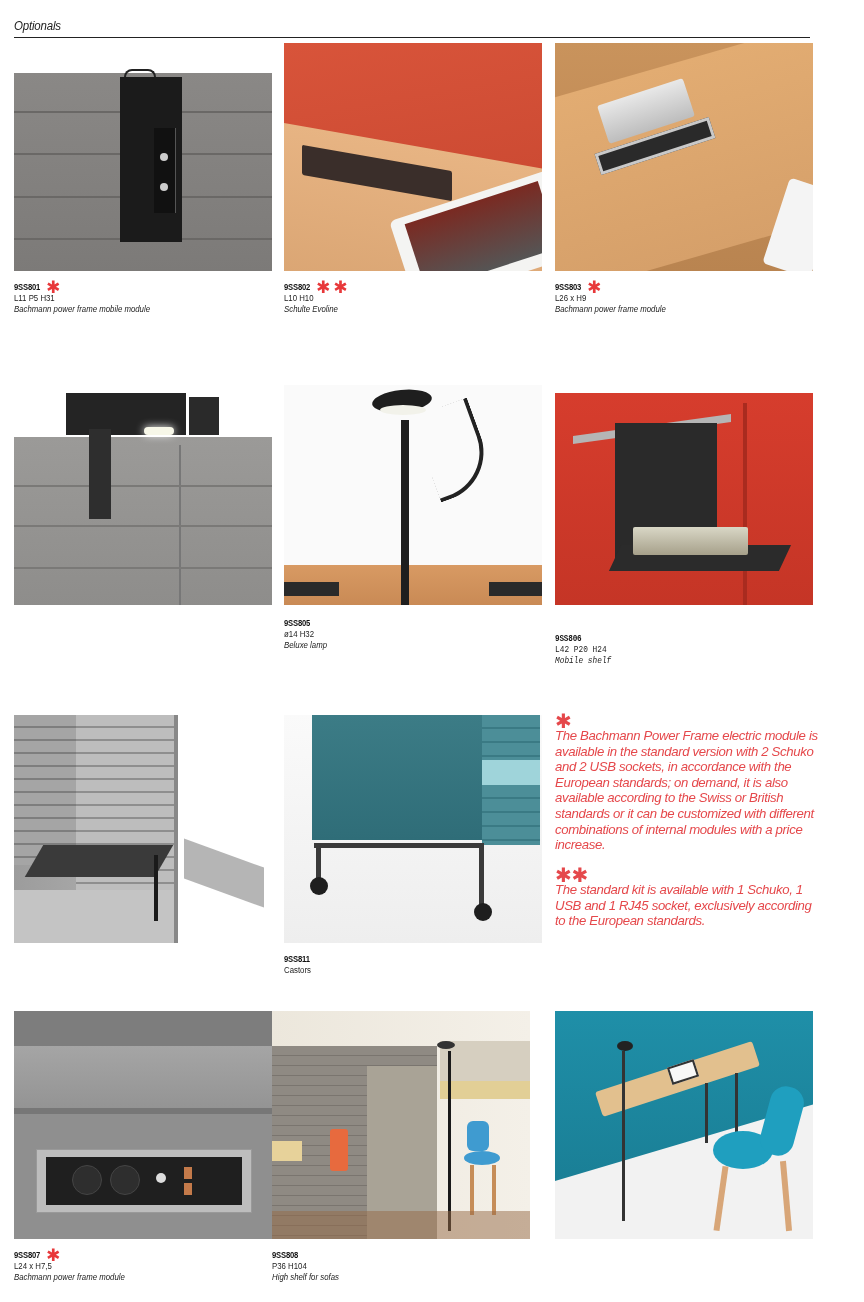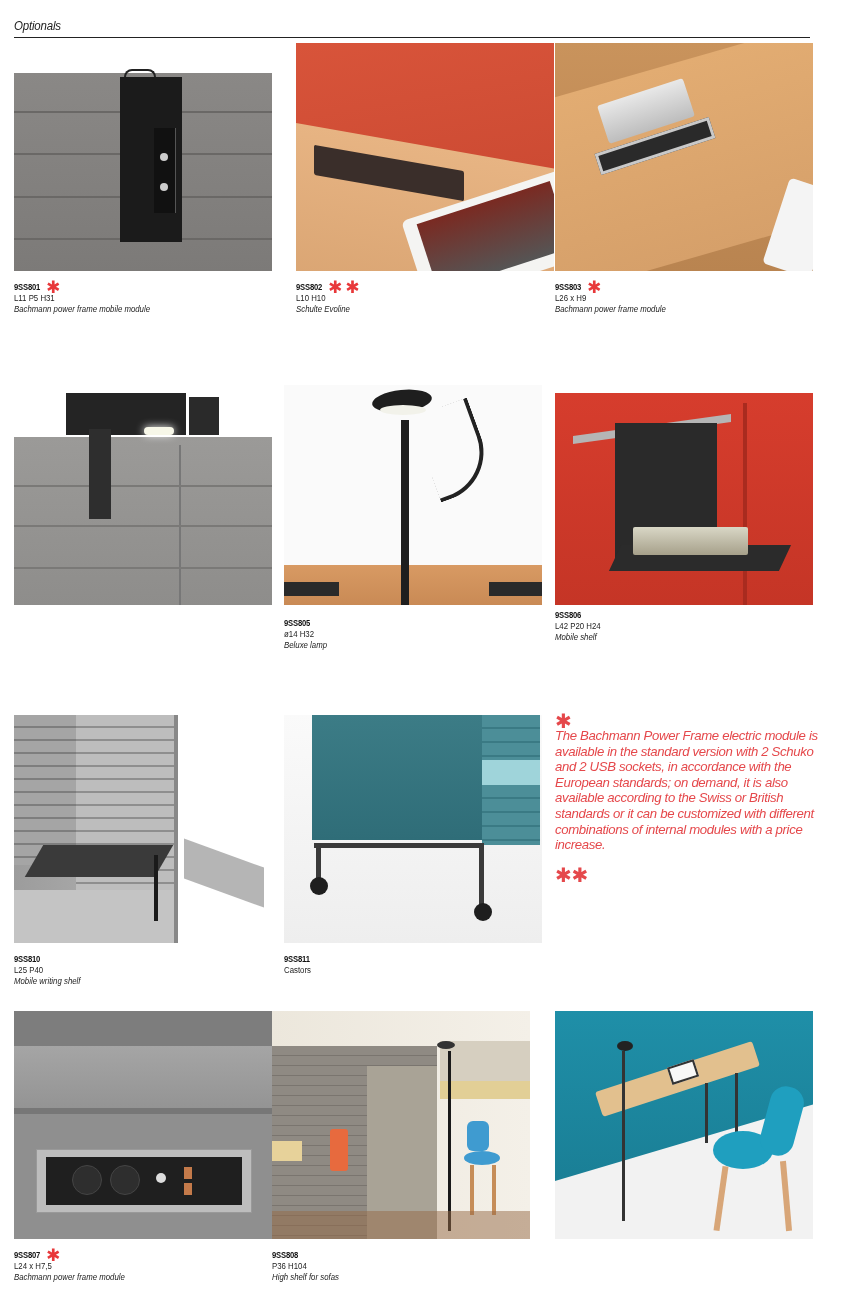--- a/index.html
+++ b/index.html
@@ -47,21 +47,21 @@
   <div class="caption">
     <div class="code-row">
         <span class="code">9SS801</span>
         <span class="star">✱</span>
       </div>
     <span class="dims">L11 P5 H31</span>
     <span class="desc">Bachmann power frame mobile module</span>
   </div>
 </div>
 
-<div class="card" style="left:296px; top:43px;">
+<div class="card" style="left:284px; top:43px;">
   <div class="photo" style="background:linear-gradient(170deg,#d8543a,#c6452f);">
     <div class="abs" style="left:0; top:80px; width:280px; height:170px; background:linear-gradient(#e7b483,#d9a472); transform:skewY(10deg); transform-origin:left;"></div>
     <div class="abs" style="left:18px; top:115px; width:150px; height:30px; background:#3a2e2a; transform:skewY(10deg); border-radius:2px;"></div>
     <div class="abs" style="left:115px; top:150px; width:170px; height:90px; background:#f4f4f2; transform:rotate(-18deg); border-radius:6px;"></div>
     <div class="abs" style="left:128px; top:158px; width:140px; height:70px; background:linear-gradient(#7a2a22,#555); transform:rotate(-18deg);"></div>
   </div>
   <div class="caption">
     <div class="code-row">
         <span class="code">9SS802</span>
         <span class="star">✱</span>
@@ -124,47 +124,40 @@
 
 <div class="card" style="left:555px; top:385px;">
   <div class="photo" style="background:#fff; height:220px;">
     <div class="abs" style="left:0; top:8px; width:258px; height:212px; background:linear-gradient(#d63d2d,#c53526);"></div>
     <div class="abs" style="left:188px; top:18px; width:4px; height:202px; background:#a92b1f;"></div>
     <div class="abs" style="left:18px; top:40px; width:158px; height:8px; background:#b5b5b5; transform:skewY(-8deg);"></div>
     <div class="abs" style="left:60px; top:38px; width:102px; height:145px; background:#2a2a2a;"></div>
     <div class="abs" style="left:60px; top:160px; width:170px; height:26px; background:#2b2b2b; transform:skewX(-25deg);"></div>
     <div class="abs" style="left:78px; top:142px; width:115px; height:28px; background:linear-gradient(#d9d7c6,#a6a08a); border-radius:2px;"></div>
   </div>
-  <div class="caption" style="margin-top:4px;">
+  <div class="caption" style="margin-top:28px;font-family:Liberation Mono, monospace;">
     <div class="code-row">
         <span class="code">9SS806</span>
       </div>
     <span class="dims">L42 P20 H24</span>
     <span class="desc">Mobile shelf</span>
   </div>
 </div>
 
 <div class="card" style="left:14px; top:715px;">
   <div class="photo" style="background:#fff; height:228px;">
     <div class="abs" style="left:0; top:0; width:160px; height:228px; background:linear-gradient(90deg,#9c9c9c,#b5b5b5);"></div>
     <div class="abs" style="left:62px; top:0; width:98px; height:228px; background:repeating-linear-gradient(#bdbdbd 0 11px,#8e8e8e 11px 13px);"></div>
     <div class="abs" style="left:0; top:0; width:62px; height:150px; background:repeating-linear-gradient(#a5a5a5 0 11px,#7e7e7e 11px 13px);"></div>
     <div class="abs" style="left:0; top:175px; width:160px; height:53px; background:#c4c4c4;"></div>
     <div class="abs" style="left:160px; top:0; width:4px; height:228px; background:#888;"></div>
     <div class="abs" style="left:20px; top:130px; width:130px; height:32px; background:#3a3a3a; transform:skewX(-30deg);"></div>
     <div class="abs" style="left:170px; top:138px; width:80px; height:40px; background:rgba(90,90,90,0.45); transform:skewY(20deg);"></div>
     <div class="abs" style="left:140px; top:140px; width:4px; height:66px; background:#1a1a1a;"></div>
   </div>
-  <div class="caption">
-    <div class="code-row">
-        <span class="code">9SS810</span>
-      </div>
-    <span class="dims">L25 P40</span>
-    <span class="desc">Mobile writing shelf</span>
-  </div>
 </div>
 
 <div class="card" style="left:284px; top:715px;">
   <div class="photo" style="background:linear-gradient(#fafafa,#eeeeee); height:228px;">
     <div class="abs" style="left:28px; top:0; width:170px; height:125px; background:linear-gradient(#3c7c86,#2f6d78);"></div>
     <div class="abs" style="left:198px; top:0; width:58px; height:130px; background:repeating-linear-gradient(#4c8e98 0 12px,#3a7a84 12px 14px);"></div>
     <div class="abs" style="left:198px; top:45px; width:58px; height:25px; background:#9fd4da;"></div>
     <div class="abs" style="left:30px; top:128px; width:170px; height:5px; background:#3a3a3a;"></div>
     <div class="abs" style="left:32px; top:130px; width:5px; height:45px; background:#3a3a3a;"></div>
     <div class="abs" style="left:195px; top:130px; width:5px; height:60px; background:#3a3a3a;"></div>
@@ -178,20 +171,21 @@
     <span class="desc" style="font-style:normal;">Castors</span>
   </div>
 </div>
 
 <div class="note" style="top:714px;">
   <span class="nstar">✱</span>
   <span>The Bachmann Power Frame electric module is available in the standard version with 2 Schuko and 2 USB sockets, in accordance with the European standards; on demand, it is also available according to the Swiss or British standards or it can be customized with different combinations of internal modules with a price increase.</span>
 </div>
 <div class="note" style="top:868px;">
   <span class="nstar">✱✱</span>
+  <span>The standard kit is available with 1 Schuko, 1 USB and 1 RJ45  socket, exclusively according to the European standards.</span>
 </div>
 
 <div class="card" style="left:14px; top:1011px;">
   <div class="photo" style="background:#8f8f8f; height:228px;">
     <div class="abs" style="left:0; top:0; width:258px; height:35px; background:#7d7d7d;"></div>
     <div class="abs" style="left:0; top:35px; width:258px; height:62px; background:linear-gradient(#a5a5a5,#949494);"></div>
     <div class="abs" style="left:0; top:97px; width:258px; height:6px; background:#777;"></div>
     <div class="abs" style="left:22px; top:138px; width:216px; height:64px; background:#bdbdbd; border:1px solid #999;"></div>
     <div class="abs" style="left:32px; top:146px; width:196px; height:48px; background:#1f1f1f;"></div>
     <div class="abs" style="left:58px; top:154px; width:30px; height:30px; border-radius:50%; background:#2e2e2e; border:1px solid #444;"></div>

